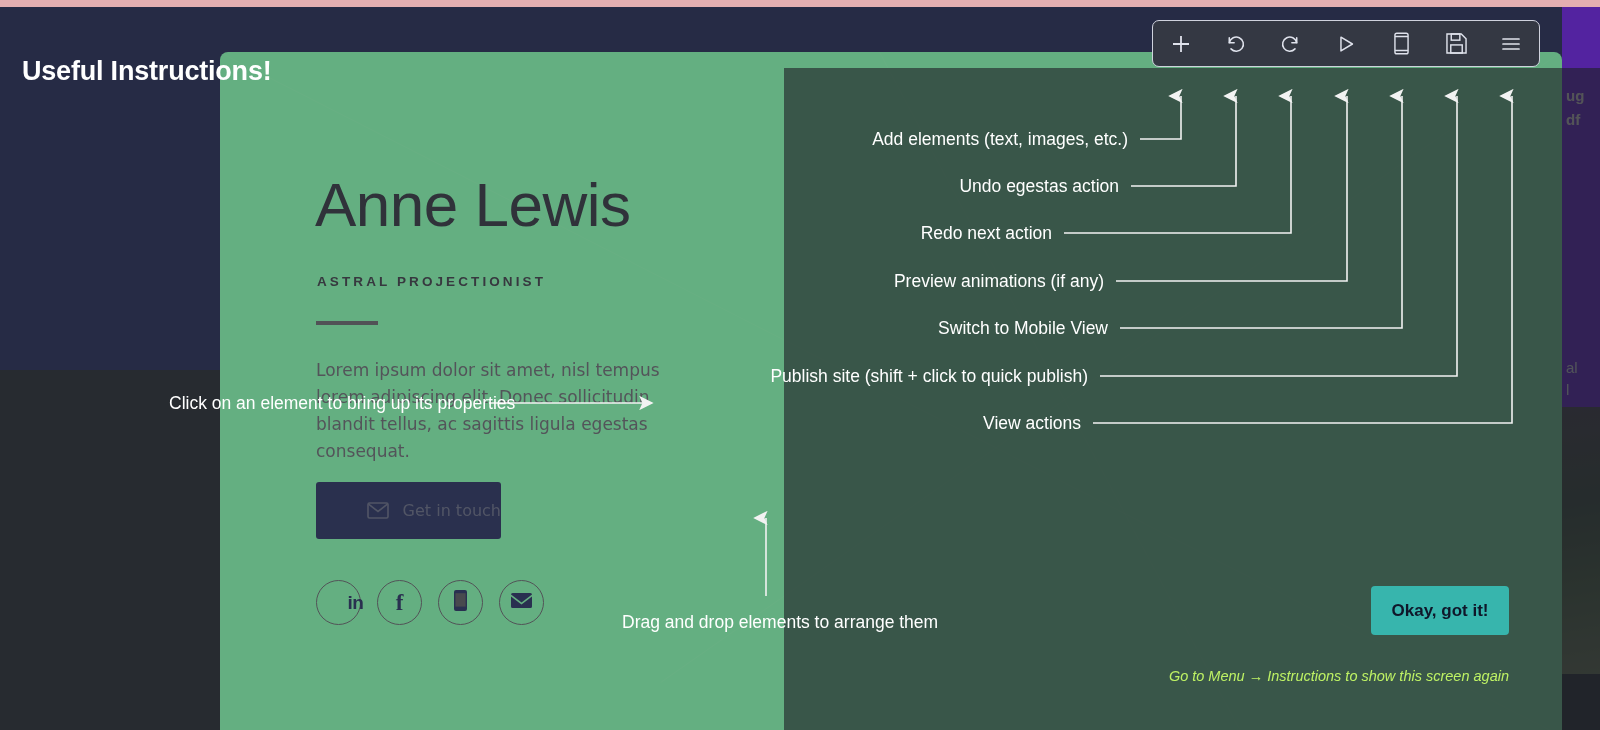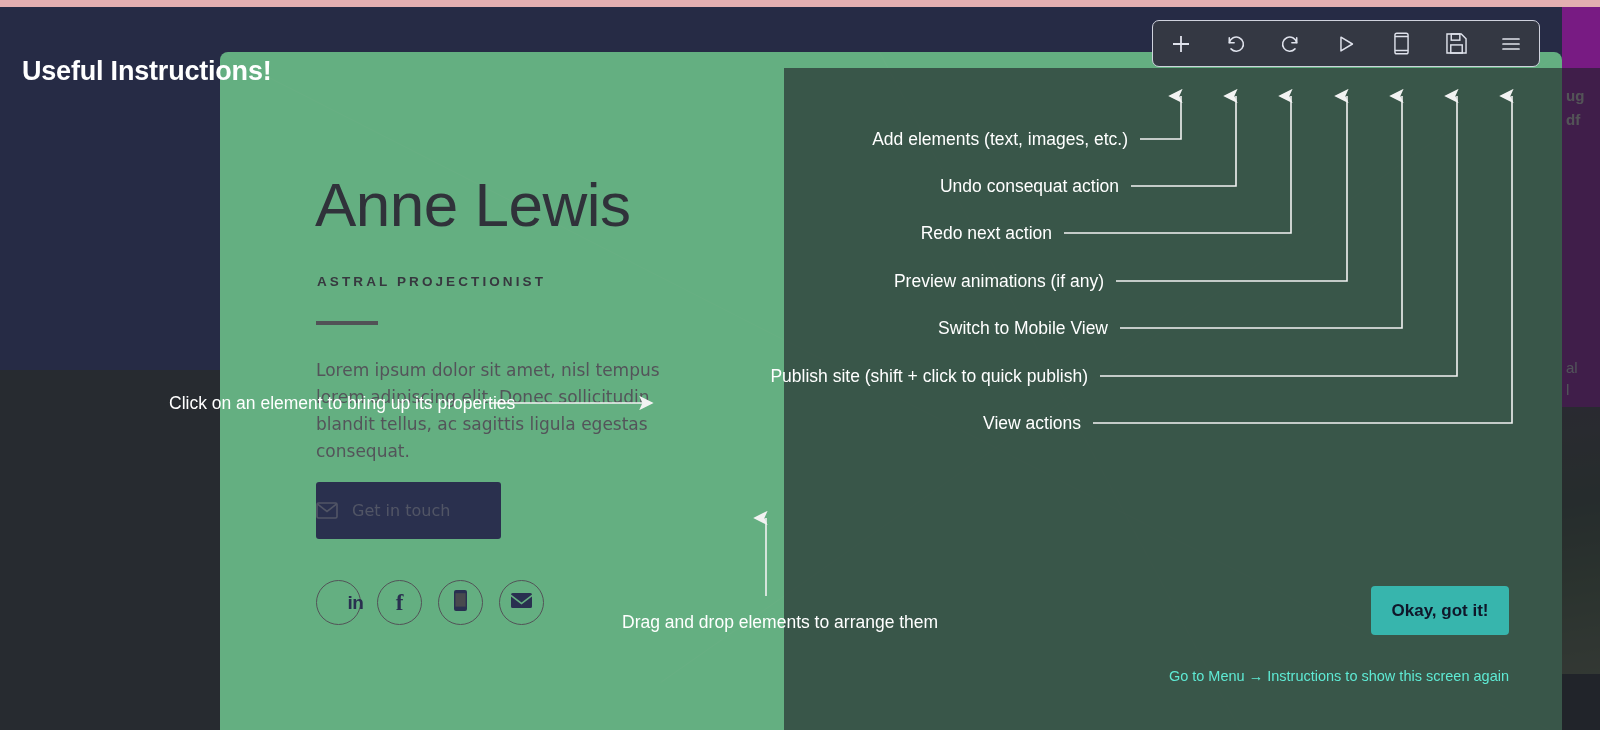--- a/index.html
+++ b/index.html
@@ -22,21 +22,21 @@
     background: #2d3357;
   }
   .editor-bg-lower {
     position: absolute; left: 0; top: 370px; width: 1600px; height: 360px;
     background: #2f3338;
   }
 
   
   .right-sliver {
     position: absolute; right: 0; top: 7px; width: 38px; height: 667px;
-    background: #a21caf; overflow: hidden;
+    background: #6d28d9; overflow: hidden;
   }
   .sliver-text {
     position: absolute; left: 4px; color: #e9e6e2;
     font-size: 15px; font-weight: bold; white-space: nowrap;
   }
   .sliver-text.a { top: 80px; }
   .sliver-text.b { top: 104px; }
   .sliver-text.c { top: 352px; color:#dfe3ea; font-weight:normal; }
   .sliver-text.d { top: 374px; color:#dfe3ea; font-weight:normal;}
   .sliver-photo {
@@ -70,21 +70,21 @@
   }
   .hero-para {
     position: absolute; left: 96px; top: 305px; width: 372px;
     font-size: 17px; line-height: 27px; color: #6e6e74;
     font-family: "DejaVu Sans", sans-serif;
   }
   .cta {
     position: absolute; left: 96px; top: 430px;
     width: 185px; height: 57px;
     background: #333a63; border-radius: 3px;
-    display: flex; align-items: center; justify-content: flex-start; gap: 14px;
+    display: flex; align-items: center; justify-content: flex-end; gap: 14px;
   }
   .cta-label { font-size: 16px; color: #6b6f85; font-family:"DejaVu Sans",sans-serif; }
   .cta svg { display:block; }
 
   .socials { position: absolute; left: 96px; top: 528px; display: flex; gap: 16px; }
   .soc {
     width: 45px; height: 45px; border-radius: 50%;
     border: 1.5px solid #6c6c71;
     display: flex; align-items: center; justify-content: center;
     color: #323a66;
@@ -147,21 +147,21 @@
   .ok-btn {
     position: absolute; left: 1371px; top: 586px;
     width: 138px; height: 49px;
     background: #37b5ad; border-radius: 4px;
     display: flex; align-items: center; justify-content: center;
     color: #0f172a; font-size: 17px; font-weight: bold;
     z-index: 60;
   }
   .footnote {
     position: absolute; right: 91px; top: 668px;
-    color: #5eead4; font-size: 14.5px; z-index: 60; white-space: nowrap;
+    color: #bef264; font-size: 14.5px; z-index: 60; white-space: nowrap; font-style: italic;
   }
 </style>
 </head>
 <body>
 
 <div id="root">
 
   <div class="top-strip"></div>
   <div class="editor-bg"></div>
   <div class="editor-bg-lower"></div>
@@ -298,21 +298,21 @@
       <path d="M1116 281 H1347 V96" marker-end="url(#ah)"></path>
       <path d="M1120 328 H1402 V96" marker-end="url(#ah)"></path>
       <path d="M1100 376 H1457 V96" marker-end="url(#ah)"></path>
       <path d="M1093 423 H1512 V96" marker-end="url(#ah)"></path>
       <path d="M489 403 H652" marker-end="url(#ahr)"></path>
       <path d="M766 596 V518" marker-end="url(#ah)"></path>
     </g>
   </svg>
 
   <div class="callout" style="right:472px; top:129px;">Add elements (text, images, etc.)</div>
-  <div class="callout" style="right:481px; top:176px;">Undo consequat action</div>
+  <div class="callout" style="right:481px; top:176px;">Undo egestas action</div>
   <div class="callout" style="right:548px; top:223px;">Redo next action</div>
   <div class="callout" style="right:496px; top:271px;">Preview animations (if any)</div>
   <div class="callout" style="right:492px; top:318px;">Switch to Mobile View</div>
   <div class="callout" style="right:512px; top:366px;">Publish site (shift + click to quick publish)</div>
   <div class="callout" style="right:519px; top:413px;">View actions</div>
   <div class="callout" style="left:169px; top:393px;">Click on an element to bring up its properties</div>
   <div class="callout" style="left:622px; top:612px;">Drag and drop elements to arrange them</div>
 
   <div class="page-title">Useful Instructions!</div>
   <div class="ok-btn">Okay, got it!</div>

